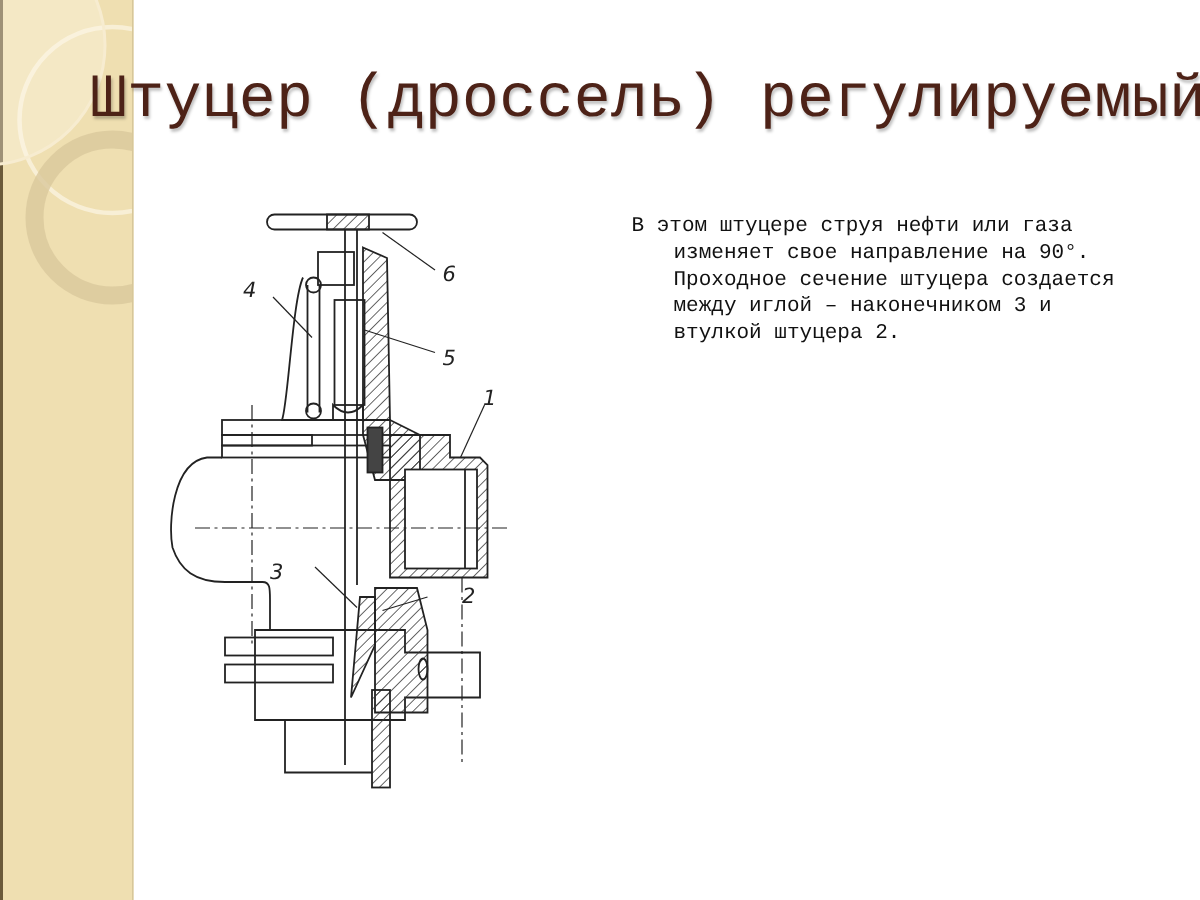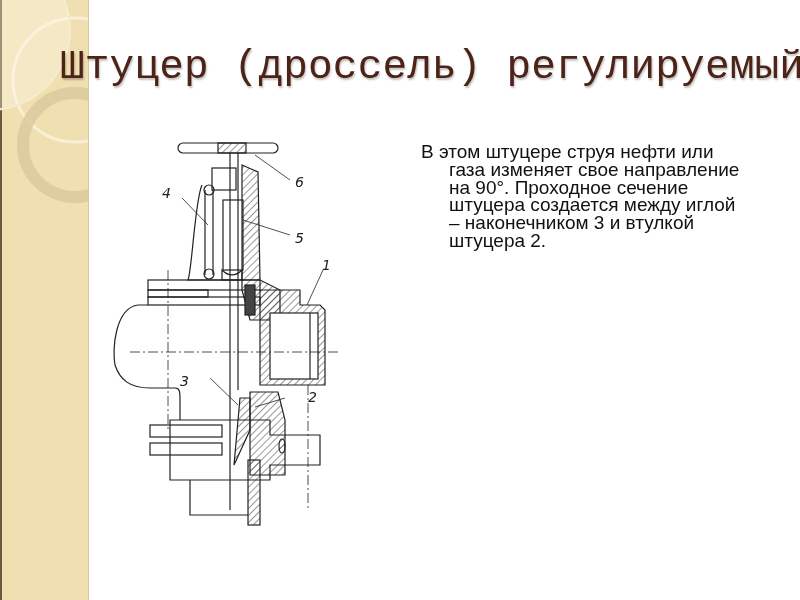--- a/index.html
+++ b/index.html
@@ -2,21 +2,21 @@
 <html><head>
 <meta charset="utf-8">
 <style>
   html,body{margin:0;padding:0;}
   body{width:800px;height:600px;position:relative;overflow:hidden;background:#ffffff;font-family:"DejaVu Sans",sans-serif;}
   .band{position:absolute;left:0;top:0;width:88px;height:600px;background:#efdfb1;border-right:1px solid #d7c79a;overflow:hidden;}
   .band::before{content:"";position:absolute;left:0;top:0;width:2px;height:600px;background:#6b5a3a;}
   .band svg{position:absolute;left:0;top:0;}
   .title{position:absolute;left:60px;top:44px;font-family:Liberation Mono, monospace;font-size:41px;color:#4d2217;letter-spacing:0.2px;white-space:nowrap;text-shadow:1px 2px 2px rgba(0,0,0,0.25);}
   .diagram{position:absolute;left:110px;top:130px;width:240px;height:400px;}
-  .body-text{position:absolute;left:421px;top:143px;width:330px;font-family:Liberation Sans, sans-serif;font-size:19px;line-height:17.8px;color:#111;}
+  .body-text{position:absolute;left:421px;top:143px;width:330px;font-family:Liberation Mono, monospace;font-size:14px;line-height:17.8px;color:#111;}
   .para1{margin:0;padding-left:28px;text-indent:-28px;}
   .para2{margin:4px 0 0 0;padding-left:28px;text-indent:52px;}
   .lbl{font-family:"DejaVu Sans",sans-serif;font-style:italic;font-size:14px;fill:#222;}
 </style>
 </head>
 <body>
 
 <div class="band">
   <svg width="88" height="600" viewBox="0 0 88 600">
     <circle cx="75" cy="80" r="62" fill="none" stroke="#f8efd6" stroke-width="3"></circle>

